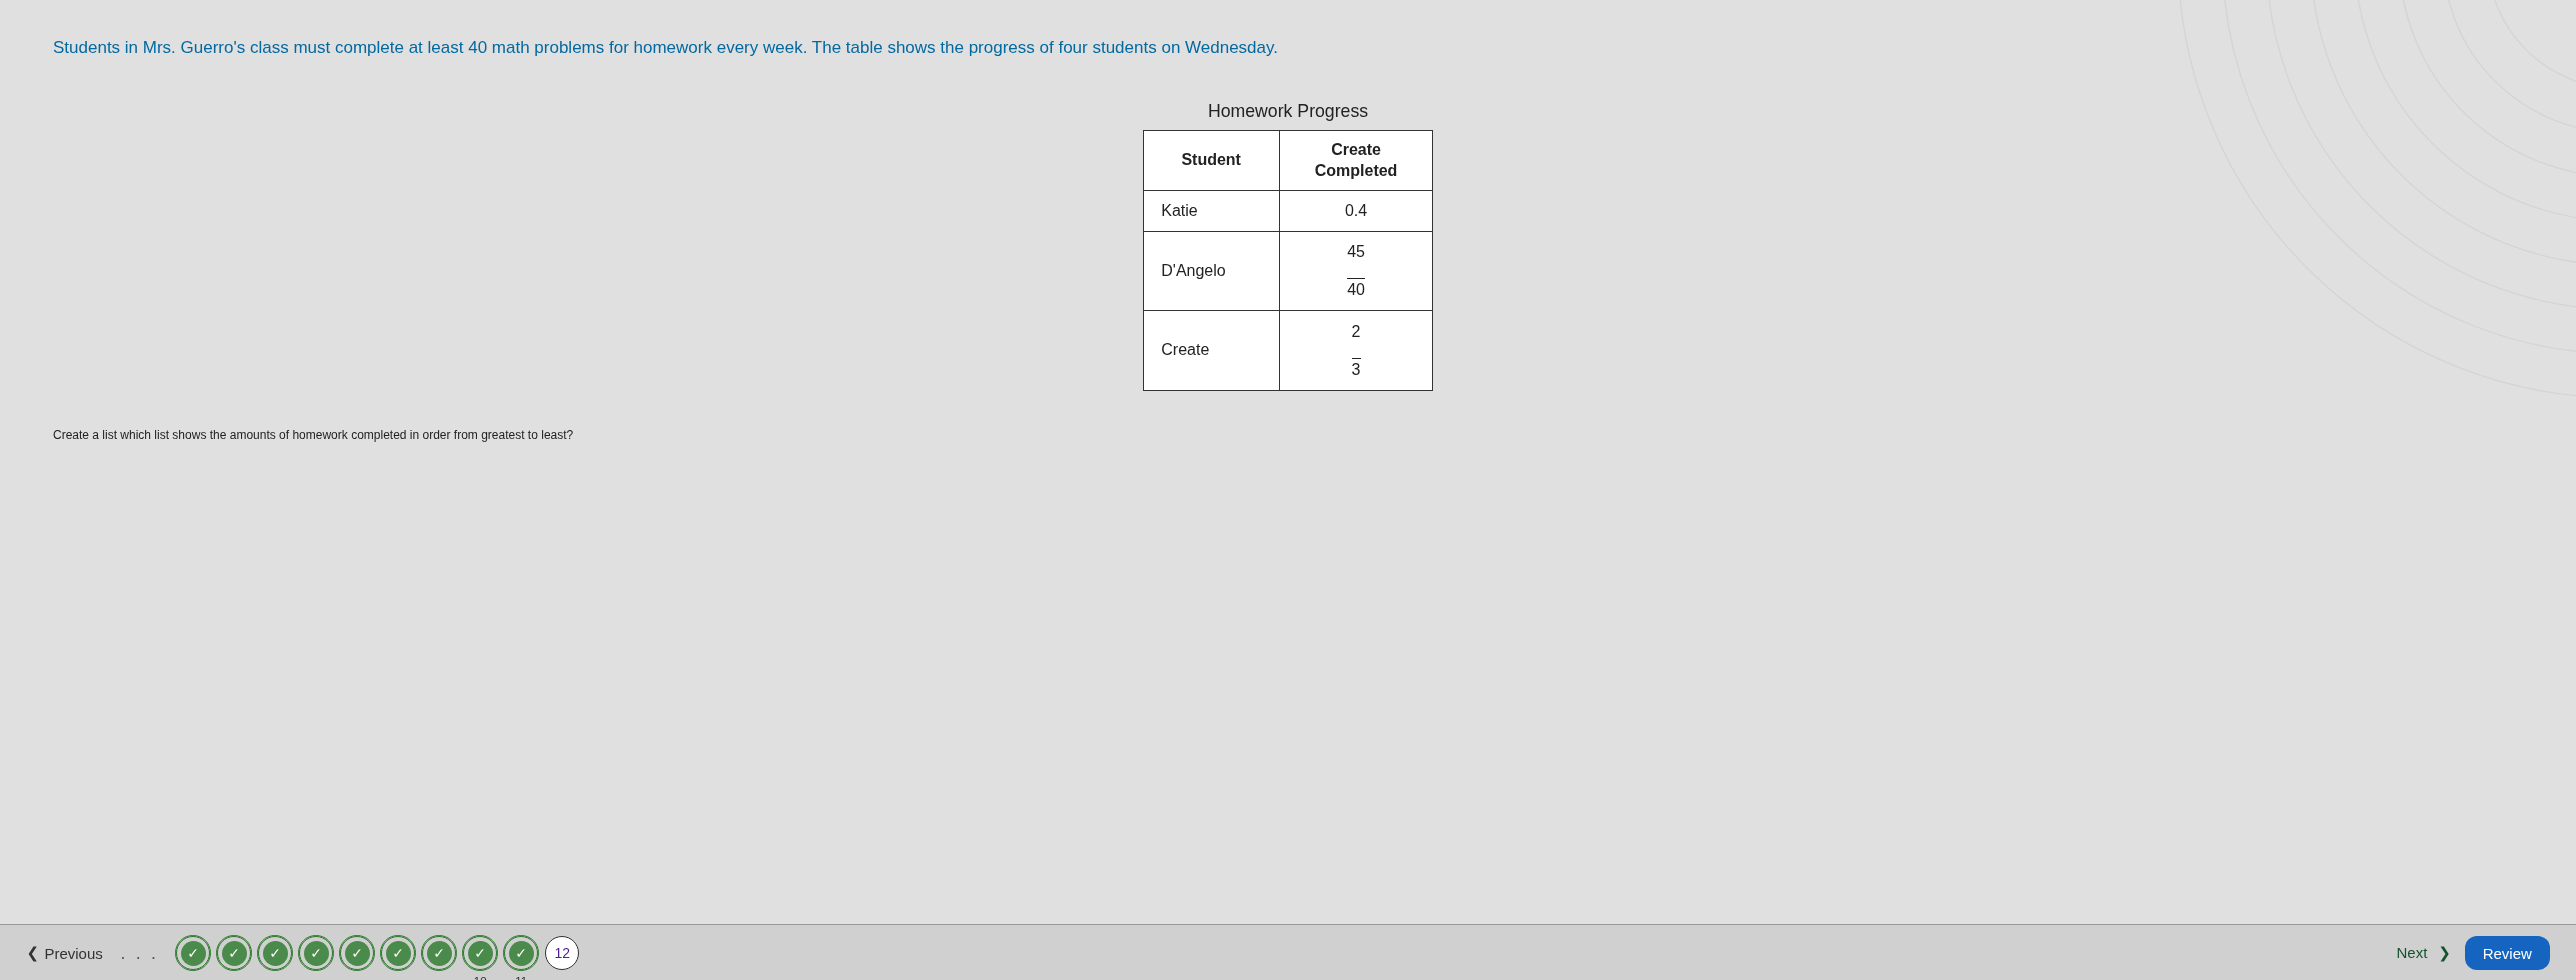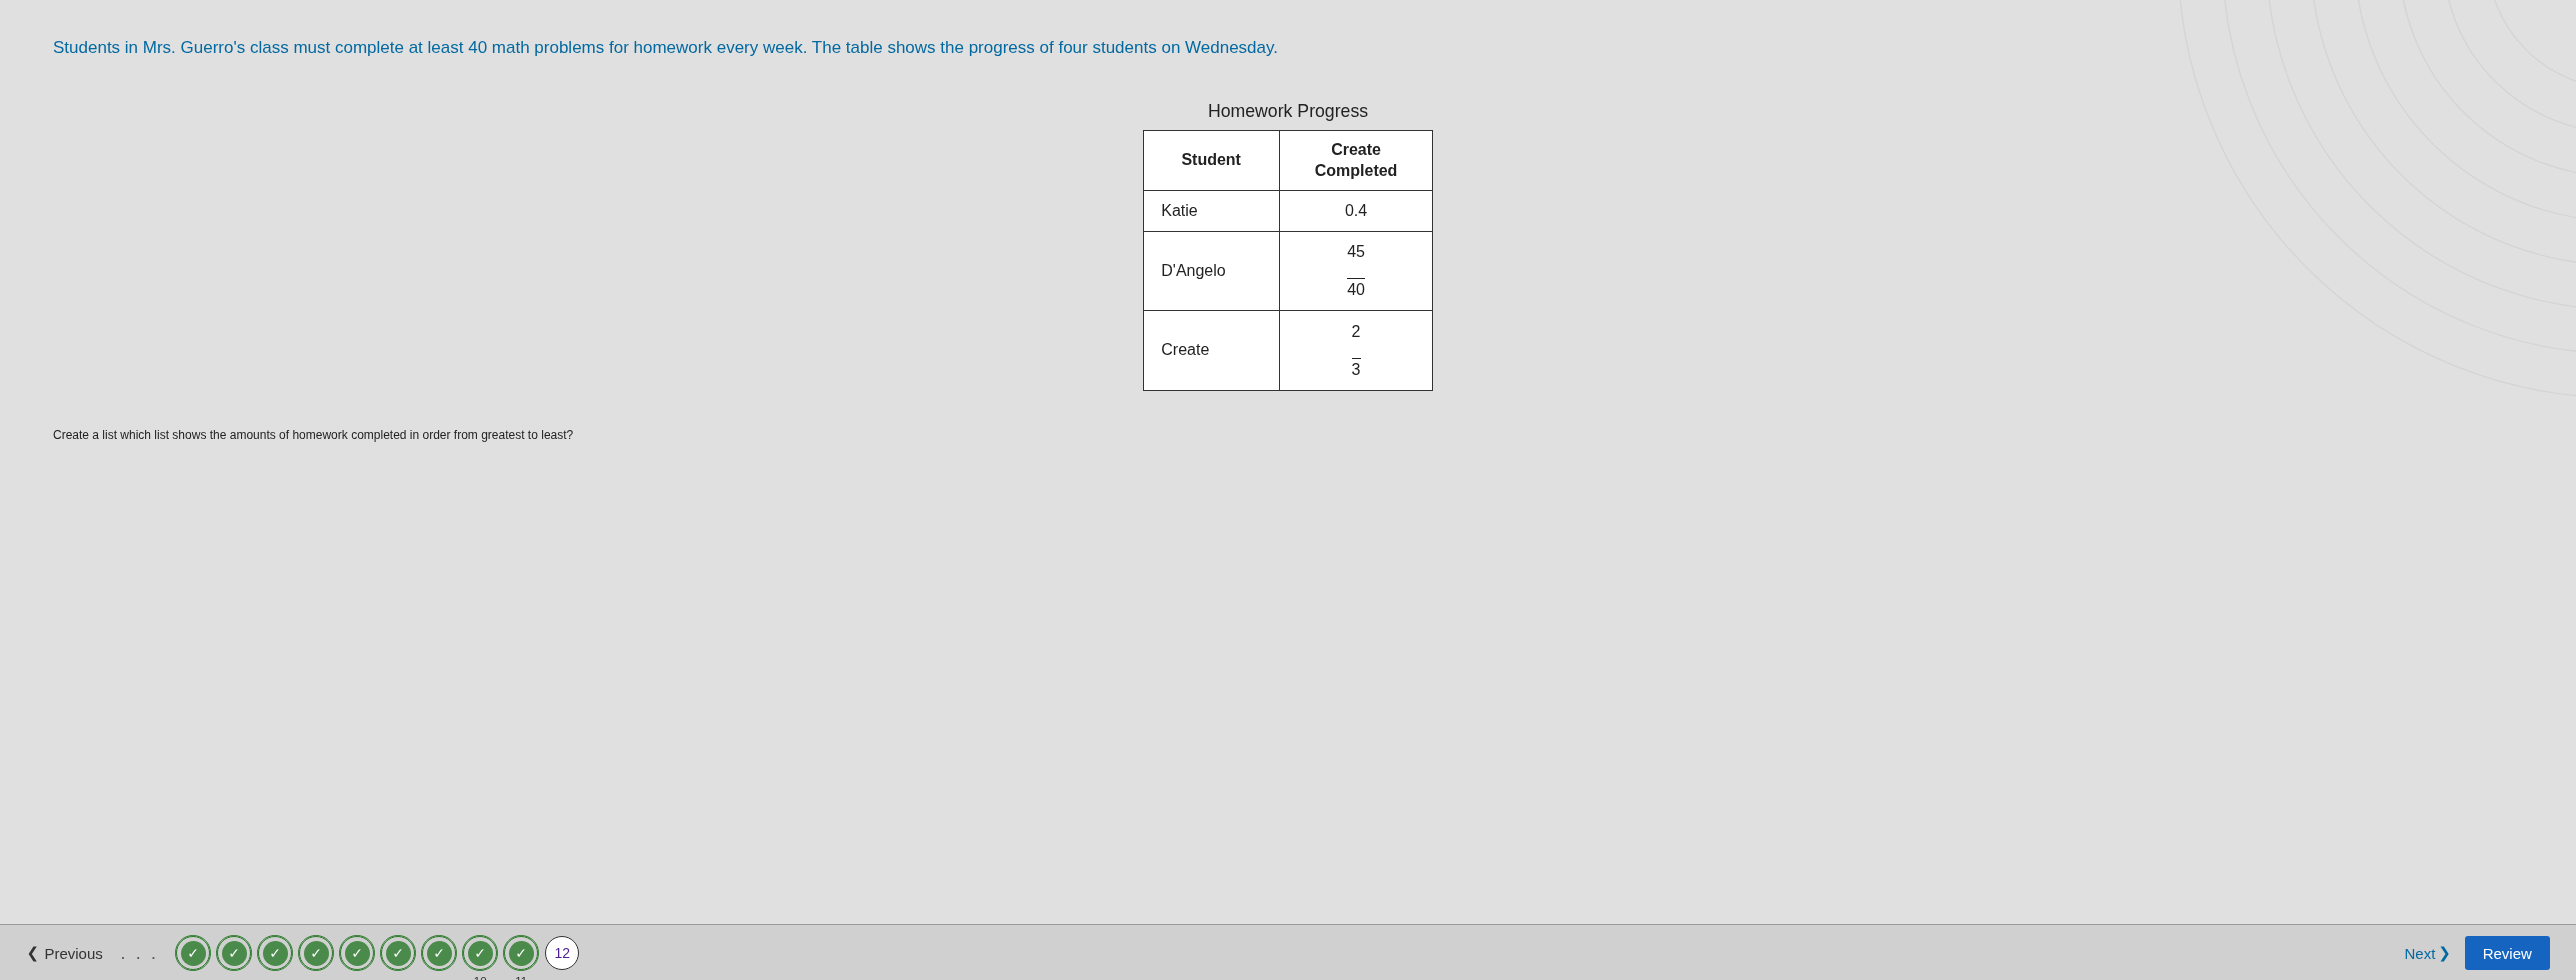--- a/index.html
+++ b/index.html
@@ -194,35 +194,35 @@
     .nav-right {
       display: flex;
       align-items: center;
       gap: 14px;
     }
 
     .next-btn {
       background: none;
       border: none;
       font-size: 15px;
-      color: #0369a1;
+      color: #14532d;
       cursor: pointer;
       display: flex;
-      align-items: center;
-      gap: 3px;
+      align-items: flex-start;
+      gap: 11px;
     }
 
     .review-btn {
       background: #1565c0;
       color: white;
       border: none;
       padding: 8.8px 17.7px;
       font-size: 15px;
       cursor: pointer;
-      border-radius: 3px;
+      border-radius: 12px;
     }
 
     .check-icon {
       display: inline-block;
       width: 25px;
       height: 25px;
       border-radius: 50%;
       background: #4a8a4a;
       color: white;
       text-align: center;

